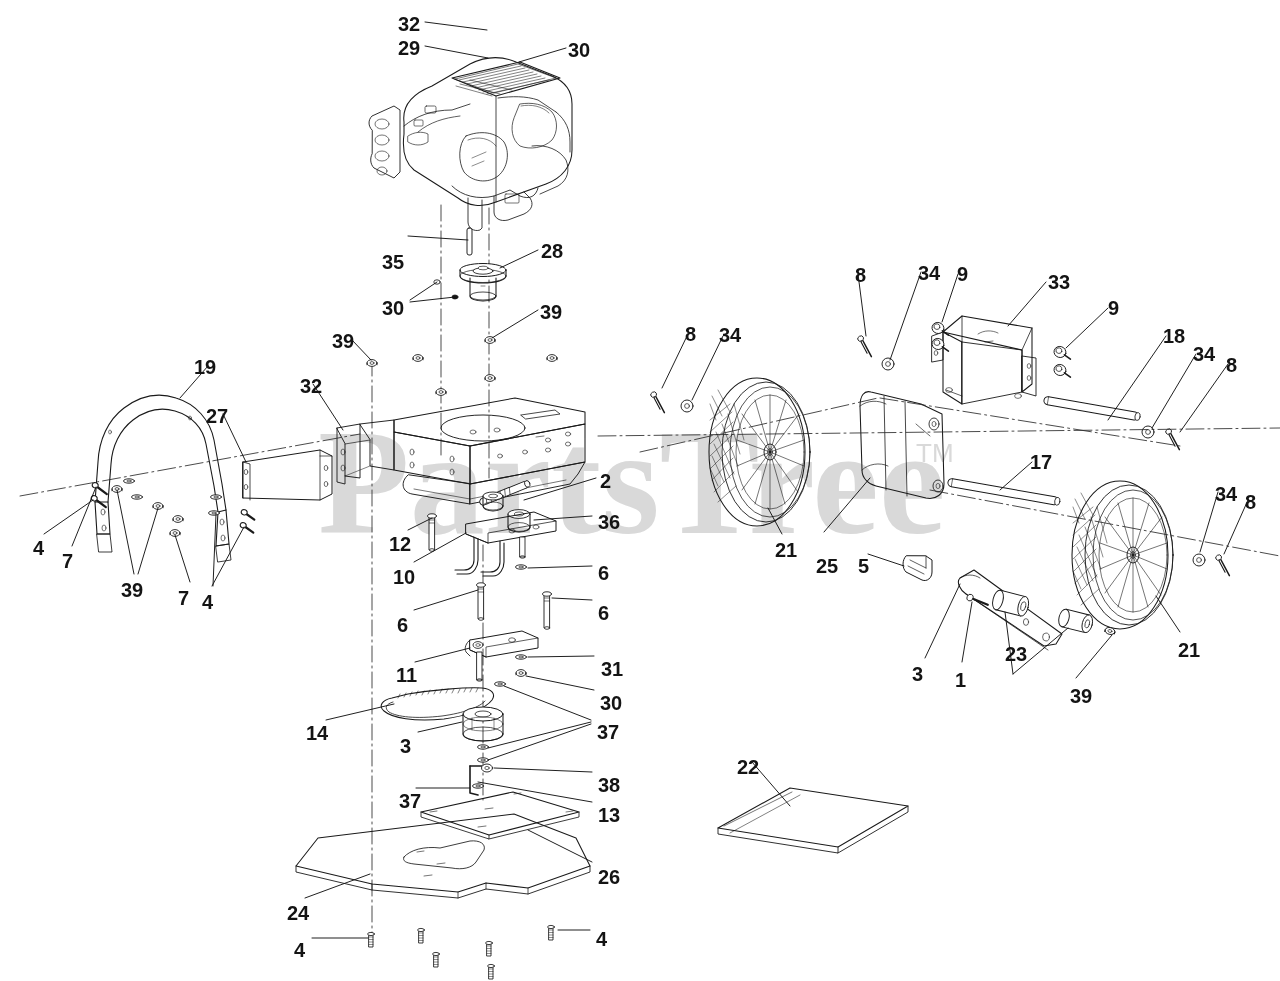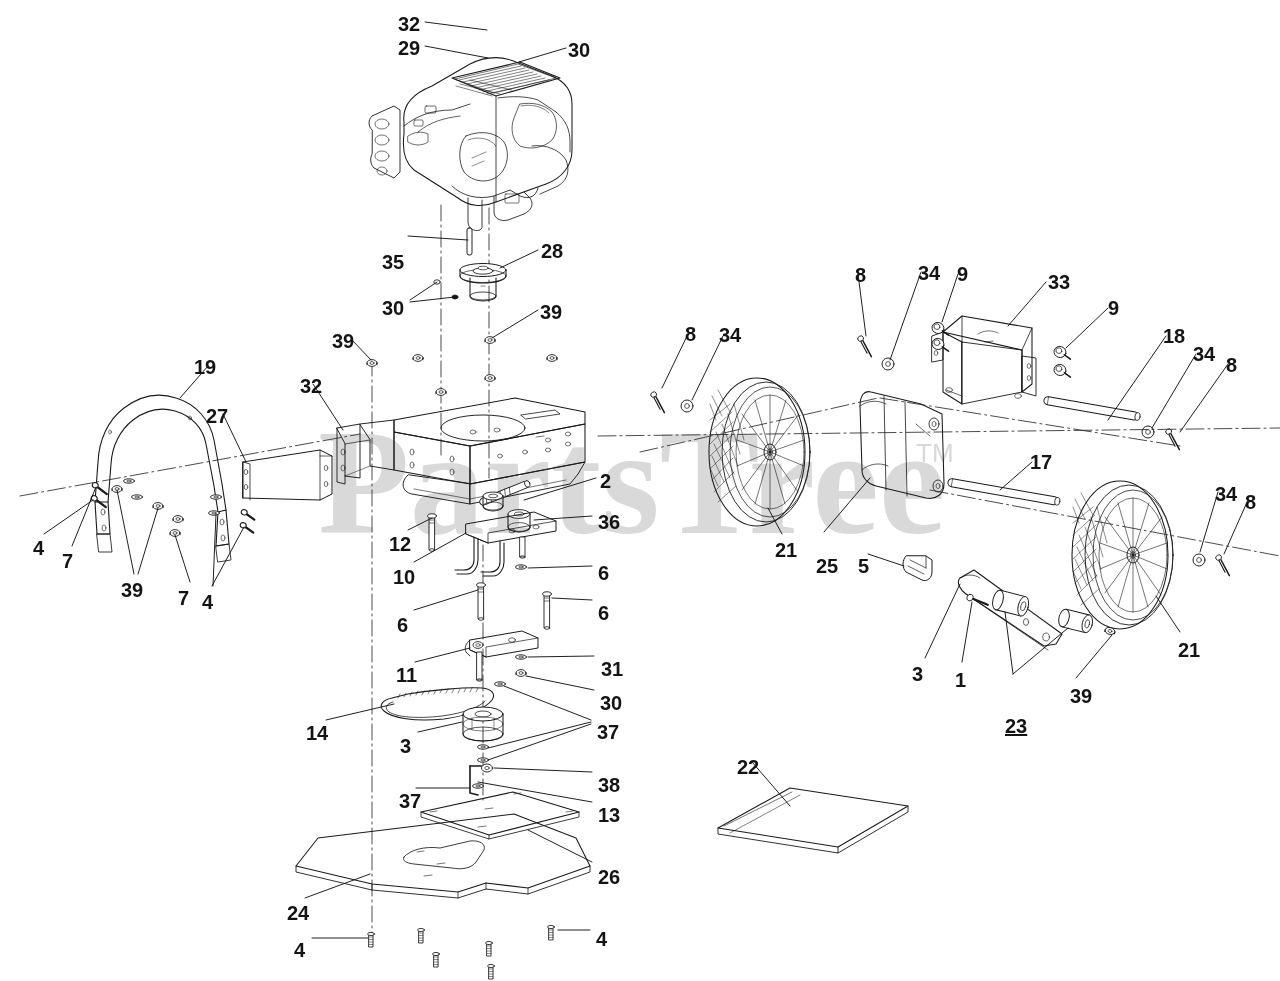--- a/index.html
+++ b/index.html
@@ -815,21 +815,21 @@
   <div class="callout" style="left:816px;top:508px;margin-top:48px;">25</div>
   <div class="callout" style="left:858px;top:556px;">5</div>
   <div class="callout" style="left:1178px;top:640px;">21</div>
   <div class="callout" style="left:397px;top:615px;">6</div>
   <div class="callout" style="left:598px;top:603px;">6</div>
   <div class="callout" style="left:396px;top:665px;">11</div>
   <div class="callout" style="left:601px;top:659px;">31</div>
   <div class="callout" style="left:600px;top:693px;">30</div>
   <div class="callout" style="left:912px;top:664px;">3</div>
   <div class="callout" style="left:955px;top:670px;">1</div>
-  <div class="callout" style="left:1005px;top:716px;text-decoration:underline;">23</div>
+  <div class="callout" style="left:1005px;top:644px;">23</div>
   <div class="callout" style="left:1070px;top:686px;">39</div>
   <div class="callout" style="left:306px;top:723px;">14</div>
   <div class="callout" style="left:597px;top:722px;">37</div>
   <div class="callout" style="left:400px;top:736px;">3</div>
   <div class="callout" style="left:737px;top:757px;">22</div>
   <div class="callout" style="left:598px;top:775px;">38</div>
   <div class="callout" style="left:399px;top:791px;">37</div>
   <div class="callout" style="left:598px;top:805px;">13</div>
   <div class="callout" style="left:598px;top:867px;">26</div>
   <div class="callout" style="left:287px;top:903px;">24</div>

